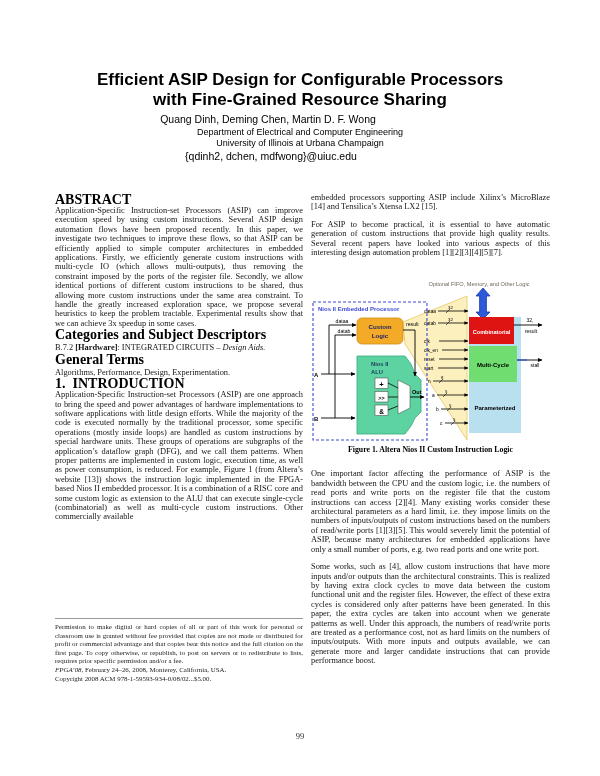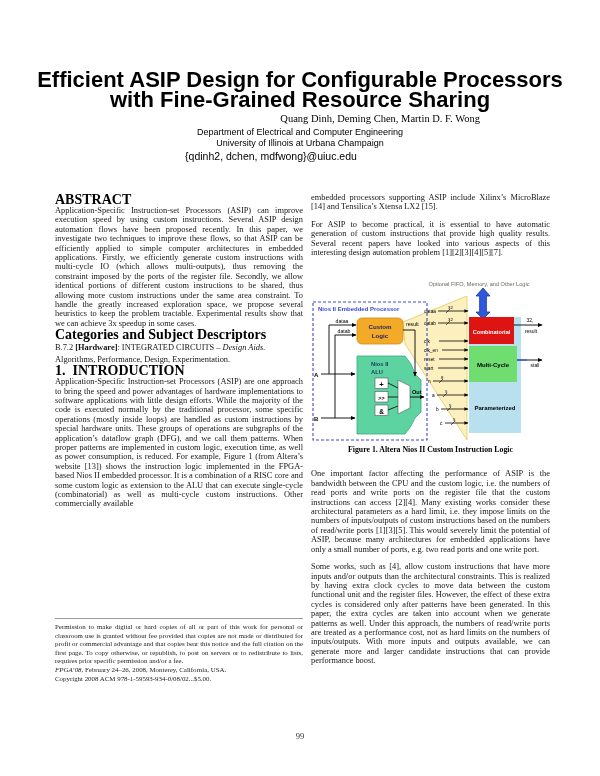--- a/index.html
+++ b/index.html
@@ -5,25 +5,25 @@
   html,body{margin:0;padding:0;background:#e8e8e8;}
   #page{
     position:relative;width:600px;height:776px;background:#ffffff;
     margin:0 auto;overflow:hidden;
     font-family:"Liberation Serif", serif;color:#111;
   }
   
   .title{
     position:absolute;top:70px;left:0;width:600px;text-align:center;
     font-family:"Liberation Sans", sans-serif;font-weight:bold;
-    font-size:22px;line-height:20px;color:#000;
+    font-size:17px;line-height:20px;color:#000;
   }
   .authors{
-    position:absolute;top:113px;left:0;width:480px;text-align:right;
-    font-family:Liberation Serif, serif;font-size:10.5px;color:#000;
+    position:absolute;top:113px;left:0;width:536px;text-align:center;
+    font-family:Liberation Sans, sans-serif;font-size:10.5px;color:#000;
   }
   .affil{
     position:absolute;left:0;width:600px;text-align:center;
     font-family:"Liberation Sans", sans-serif;font-size:9px;color:#000;
   }
   .affil1{top:127px;}
   .affil2{top:138px;}
   .email{
     position:absolute;top:150px;left:0;width:542px;text-align:center;
     font-family:"Liberation Sans", sans-serif;font-size:10.5px;color:#000;
@@ -83,20 +83,21 @@
   <div class="affil affil2">University of Illinois at Urbana Champaign</div>
   <div class="email">{qdinh2, dchen, mdfwong}@uiuc.edu</div>
 
   <div class="col col-left">
     <h2 class="sec">ABSTRACT</h2>
     <p class="mt8">Application-Specific Instruction-set Processors (ASIP) can improve execution speed by using custom instructions. Several ASIP design automation flows have been proposed recently. In this paper, we investigate two techniques to improve these flows, so that ASIP can be efficiently applied to simple computer architectures in embedded applications. Firstly, we efficiently generate custom instructions with multi-cycle IO (which allows multi-outputs), thus removing the constraint imposed by the ports of the register file. Secondly, we allow identical portions of different custom instructions to be shared, thus allowing more custom instructions under the same area constraint. To handle the greatly increased exploration space, we propose several heuristics to keep the problem tractable. Experimental results show that we can achieve 3x speedup in some cases.</p>
 
     <h2 class="sec mt12">Categories and Subject Descriptors</h2>
     <p class="catline"><span>B.7.2 </span><span class="b">[Hardware]</span><span>: INTEGRATED CIRCUITS – </span><span class="i">Design Aids.</span></p>
 
+    <h2 class="sec mt12">General Terms</h2>
     <p class="catline">Algorithms, Performance, Design, Experimentation.</p>
 
     <h2 class="sec mt12">1.  INTRODUCTION</h2>
     <p class="mt8">Application-Specific Instruction-set Processors (ASIP) are one approach to bring the speed and power advantages of hardware implementations to software applications with little design efforts. While the majority of the code is executed normally by the traditional processor, some specific operations (mostly inside loops) are handled as custom instructions by special hardware units. These groups of operations are subgraphs of the application’s dataflow graph (DFG), and we call them patterns. When proper patterns are implemented in custom logic, execution time, as well as power consumption, is reduced. For example, Figure 1 (from Altera’s website [13]) shows the instruction logic implemented in the FPGA-based Nios II embedded processor. It is a combination of a RISC core and some custom logic as extension to the ALU that can execute single-cycle (combinatorial) as well as multi-cycle custom instructions. Other commercially available</p>
   </div>
 
   <div class="col col-right">
     <p>embedded processors supporting ASIP include Xilinx’s MicroBlaze [14] and Tensilica’s Xtensa LX2 [15].</p>
     <p>For ASIP to become practical, it is essential to have automatic generation of custom instructions that provide high quality results. Several recent papers have looked into various aspects of this interesting design automation problem [1][2][3][4][5][7].</p>
 

